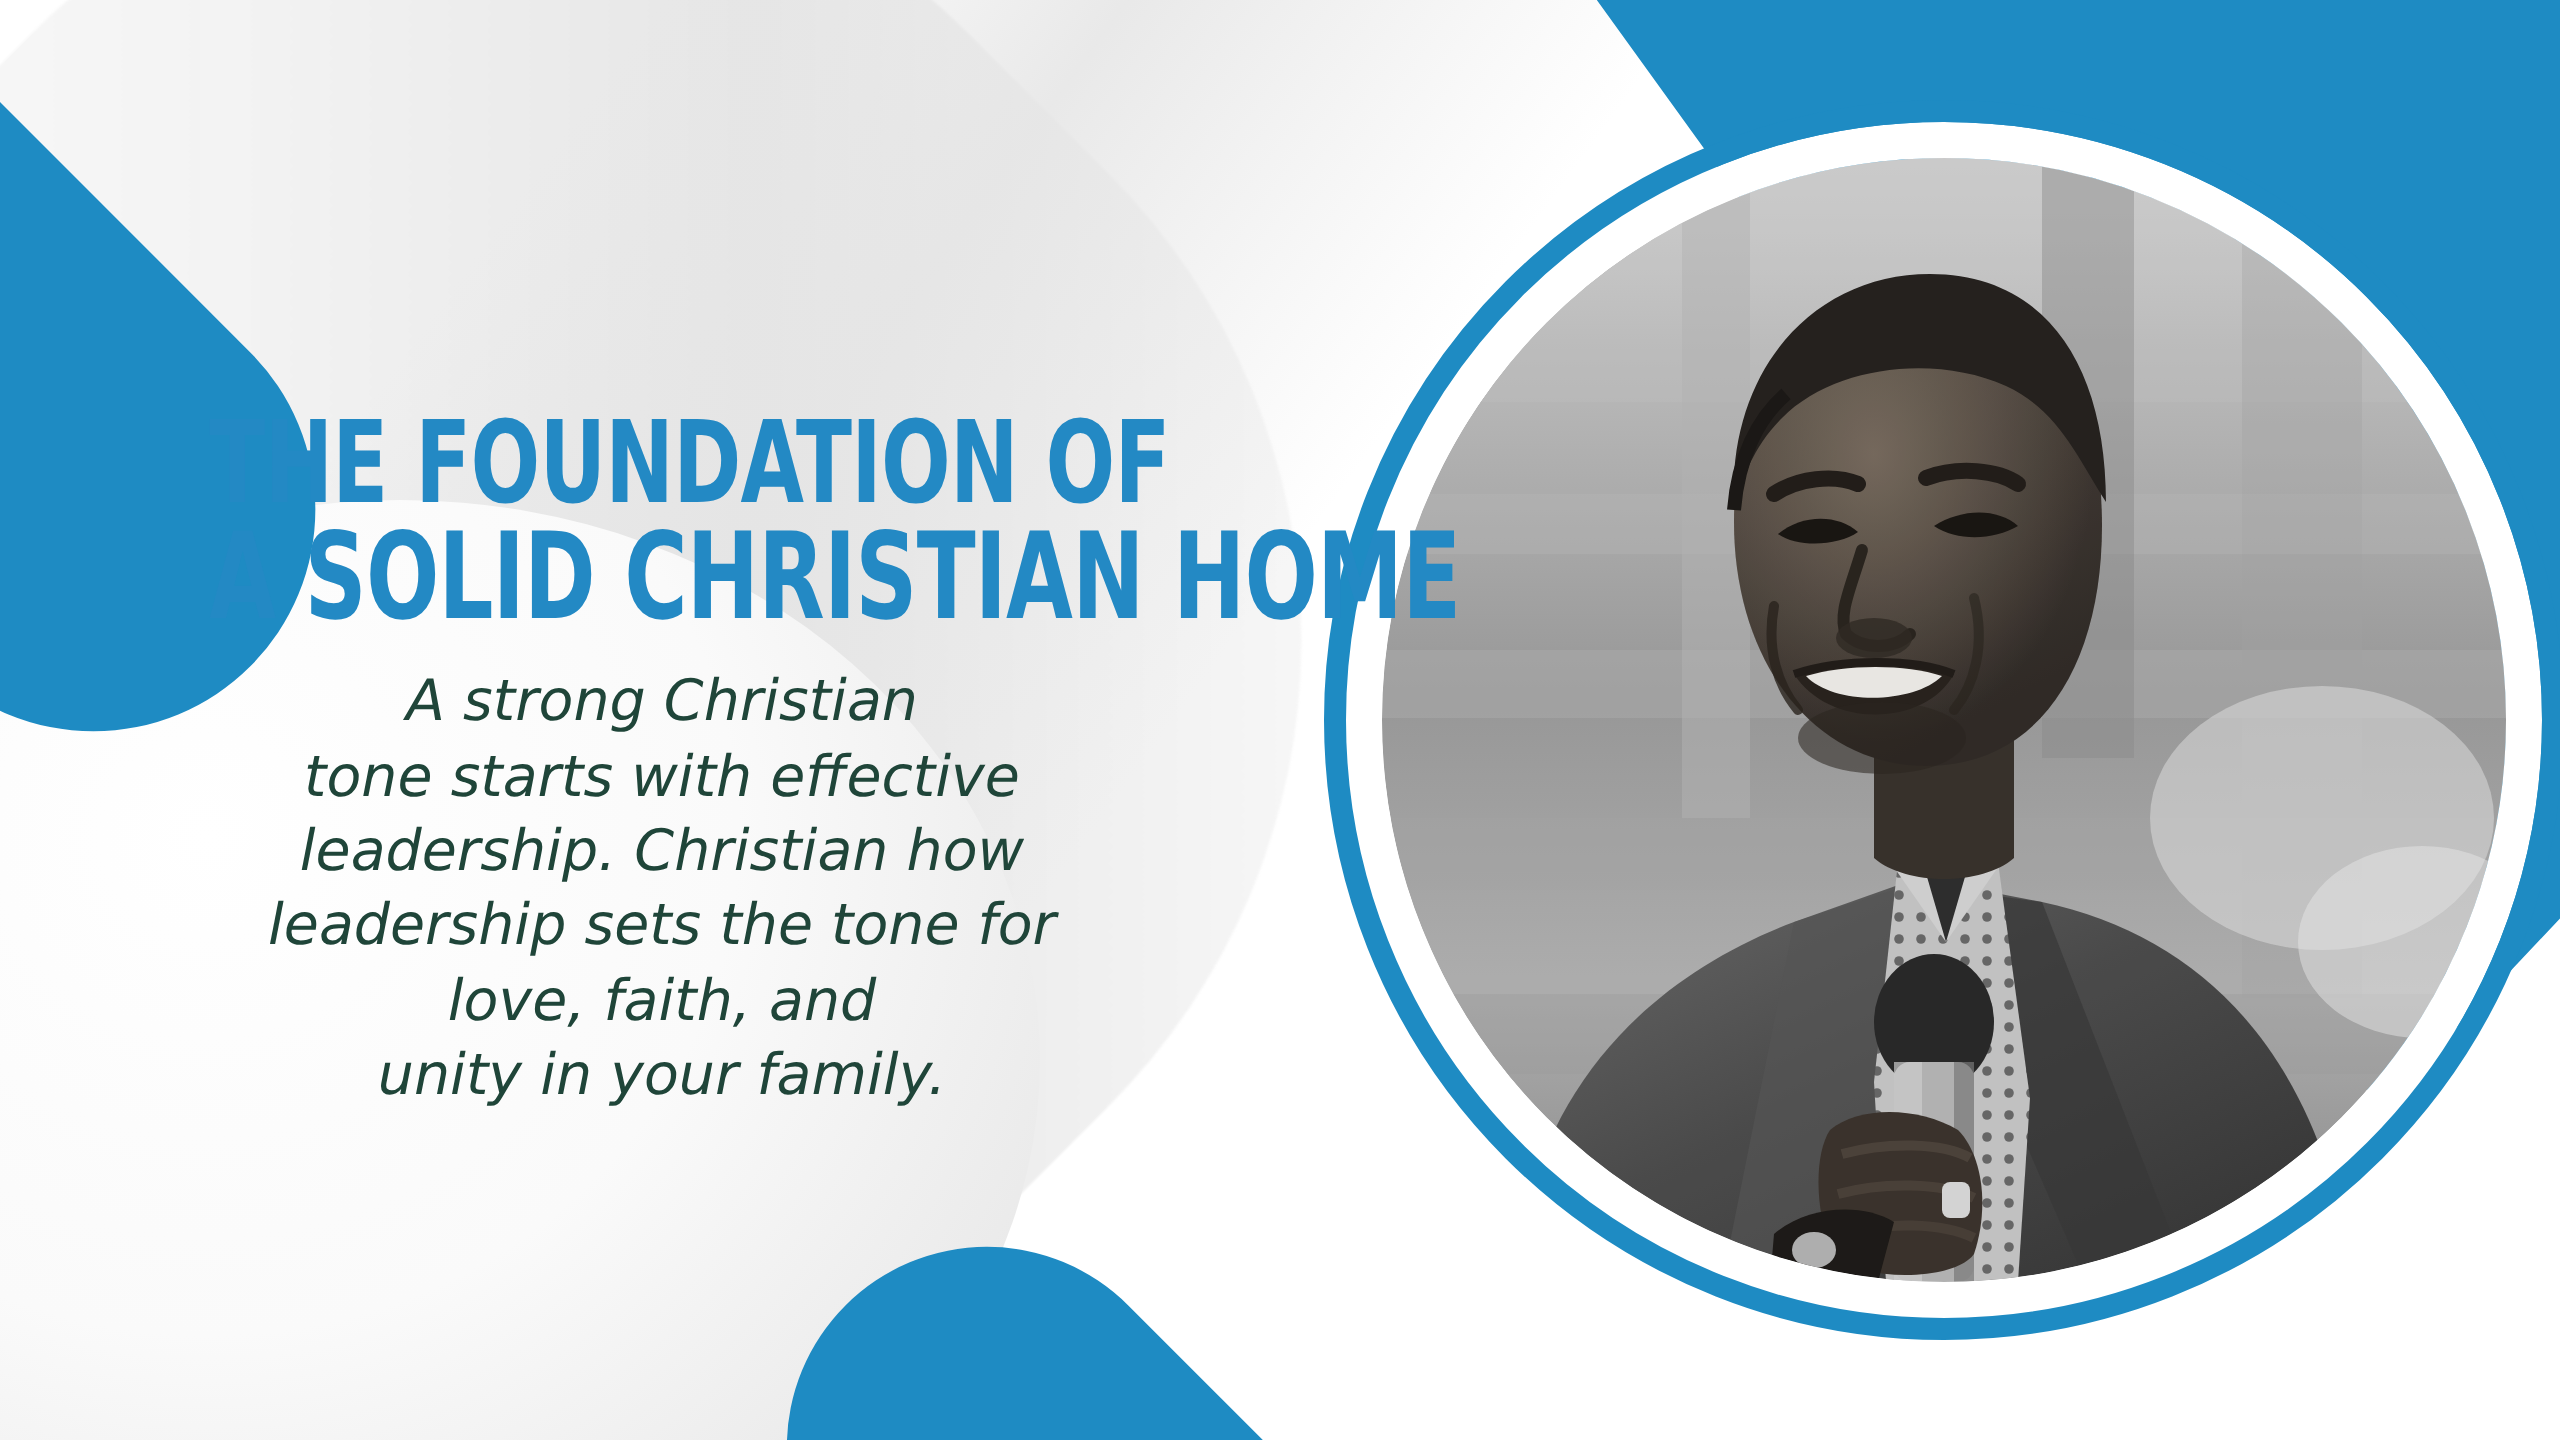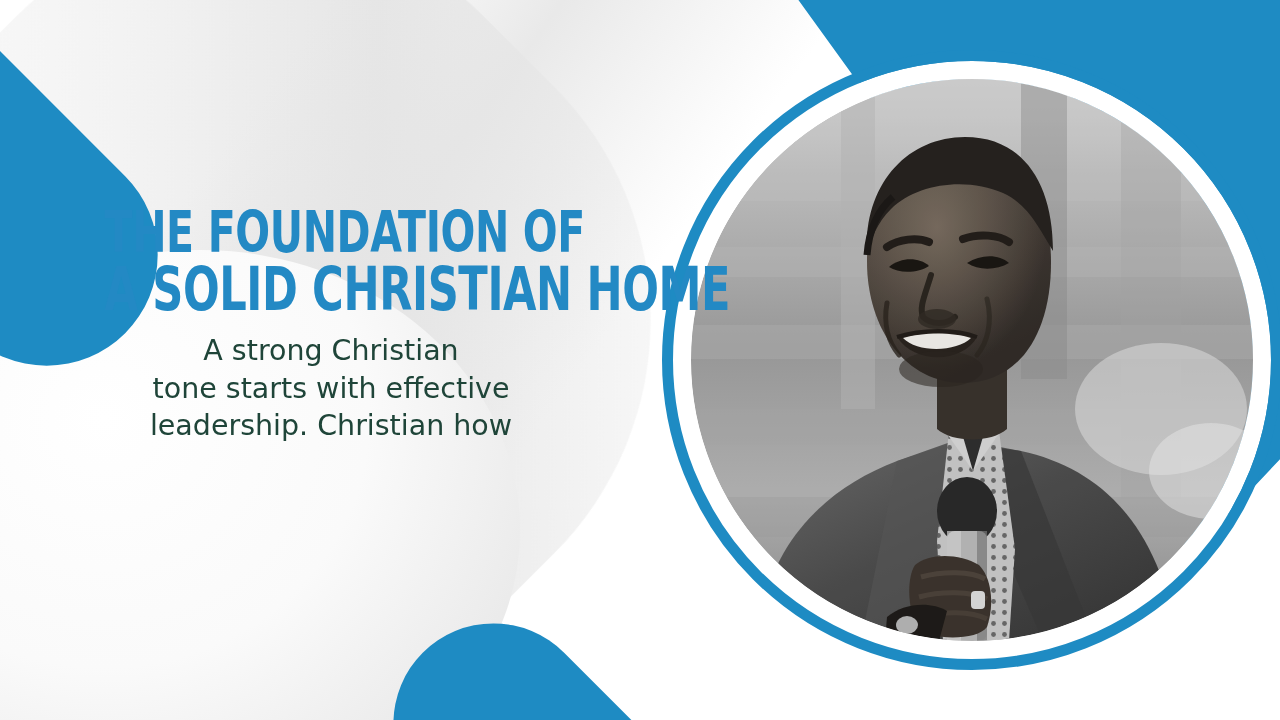--- a/index.html
+++ b/index.html
@@ -148,21 +148,21 @@
   .headline .line2 { font-size: 60px; }
 
   .subcopy {
     margin: 14px 0 0 0;
     color: #1f4539;
     font-family: "DejaVu Sans", sans-serif;
     font-size: 28.5px;
     line-height: 1.31;
     font-weight: 400;
   }
-  .subcopy .line { display: block; white-space: nowrap; }
+  .subcopy .line { display: block; white-space: nowrap; font-style: italic; }
 </style>
 </head>
 <body>
 
 <div id="stage">
 
   <div class="soft-blob soft-blob-main"></div>
   <div class="soft-blob soft-diag"></div>
   <div class="soft-blob soft-blob-lower"></div>
 
@@ -285,16 +285,19 @@
 
   <div class="text-col">
     <h1 class="headline">
       <span class="line line1">THE FOUNDATION OF</span>
       <span class="line line2">A SOLID CHRISTIAN HOME</span>
     </h1>
     <p class="subcopy">
       <span class="line">A strong Christian</span>
       <span class="line">tone starts with effective</span>
       <span class="line">leadership. Christian how</span>
+      <span class="line">leadership sets the tone for</span>
+      <span class="line">love, faith, and</span>
+      <span class="line">unity in your family.</span>
     </p>
   </div>
 
 </div>
 
 </body></html>

